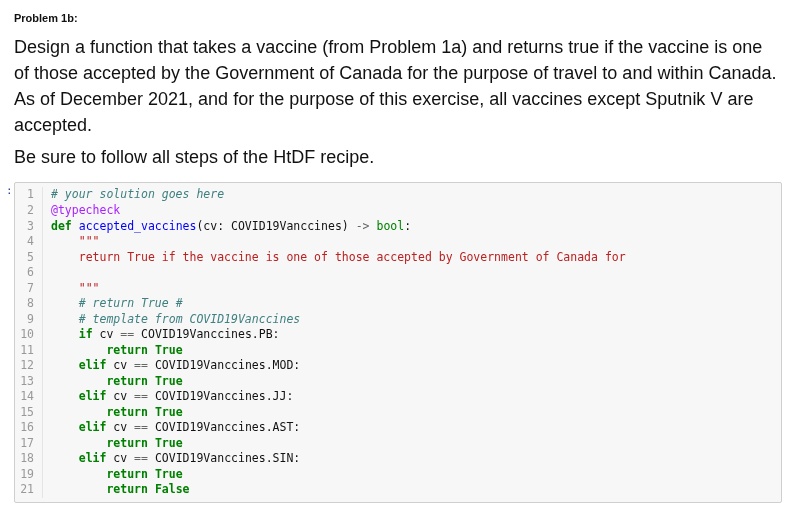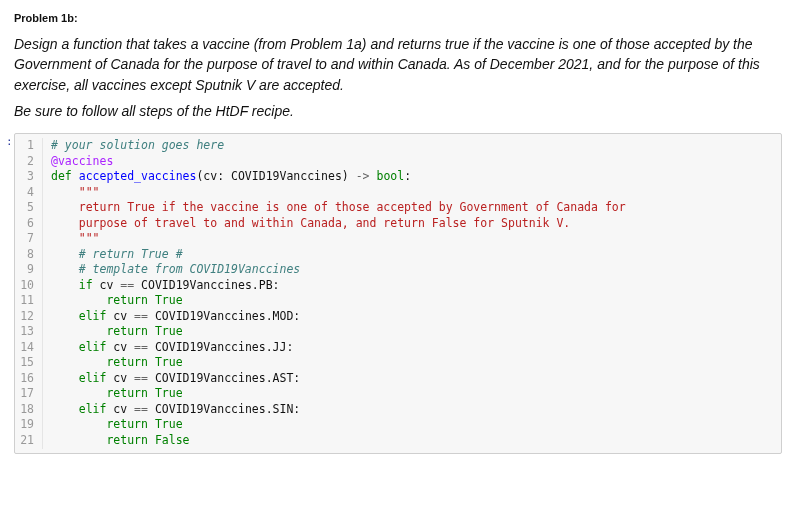--- a/index.html
+++ b/index.html
@@ -13,22 +13,21 @@
     width: 796px;
   }
   h3.title {
     margin: 0 0 10px 0;
     font-size: 11px;
     font-weight: 700;
   }
   p.desc {
     margin: 6px 0;
     line-height: 1.45;
-    font-size: 14px;
-    font-style: italic;
+    font-size: 18px;
   }
   .cell-wrap {
     margin-top: 12px;
     position: relative;
   }
   .prompt-colon {
     position: absolute;
     left: -8px;
     top: 2px;
     color: #303F9F;
@@ -56,42 +55,42 @@
     color: #999;
     border-right: 1px solid #e5e5e5;
     user-select: none;
   }
   .code {
     padding-left: 8px;
     flex: 1 1 auto;
   }
   .c-comment { color: #408080; font-style: italic; }
   .c-decor   { color: #AA22FF; }
-  .c-kw      { color: #008000; font-weight: 400; }
+  .c-kw      { color: #008000; font-weight: 700; }
   .c-def     { color: #0000FF; }
   .c-str     { color: #BA2121; }
   .c-op      { color: #666666; }
   .c-builtin { color: #008000; }
 </style>
 </head>
 <body>
 
 <h3 class="title">Problem 1b:</h3>
 <p class="desc">Design a function that takes a vaccine (from Problem 1a) and returns true if the vaccine is one of those accepted by the Government of Canada for the purpose of travel to and within Canada. As of December 2021, and for the purpose of this exercise, all vaccines except Sputnik V are accepted.</p>
 <p class="desc">Be sure to follow all steps of the HtDF recipe.</p>
 
 <div class="cell-wrap">
   <span class="prompt-colon">:</span>
   <div class="code-cell" id="code-cell">
       <div class="line"><span class="gutter">1</span><span class="code"><span class="c-comment"># your solution goes here</span></span></div>
-      <div class="line"><span class="gutter">2</span><span class="code"><span class="c-decor">@vaccines</span></span></div>
+      <div class="line"><span class="gutter">2</span><span class="code"><span class="c-decor">@typecheck</span></span></div>
       <div class="line"><span class="gutter">3</span><span class="code"><span class="c-kw">def </span><span class="c-def">accepted_vaccines</span><span>(cv: COVID19Vanccines) </span><span class="c-op">-&gt;</span><span> </span><span class="c-builtin">bool</span><span>:</span></span></div>
       <div class="line"><span class="gutter">4</span><span class="code"><span>    </span><span class="c-str">"""</span></span></div>
       <div class="line"><span class="gutter">5</span><span class="code"><span>    </span><span class="c-str">return True if the vaccine is one of those accepted by Government of Canada for</span></span></div>
-      <div class="line"><span class="gutter">6</span><span class="code"><span>    </span><span class="c-str">purpose of travel to and within Canada, and return False for Sputnik V.</span></span></div>
+      <div class="line"><span class="gutter">6</span><span class="code"><span>    </span></span></div>
       <div class="line"><span class="gutter">7</span><span class="code"><span>    </span><span class="c-str">"""</span></span></div>
       <div class="line"><span class="gutter">8</span><span class="code"><span>    </span><span class="c-comment"># return True #</span></span></div>
       <div class="line"><span class="gutter">9</span><span class="code"><span>    </span><span class="c-comment"># template from COVID19Vanccines</span></span></div>
       <div class="line"><span class="gutter">10</span><span class="code"><span>    </span><span class="c-kw">if</span><span> cv </span><span class="c-op">==</span><span> COVID19Vanccines.PB:</span></span></div>
       <div class="line"><span class="gutter">11</span><span class="code"><span>        </span><span class="c-kw">return</span><span> </span><span class="c-kw">True</span></span></div>
       <div class="line"><span class="gutter">12</span><span class="code"><span>    </span><span class="c-kw">elif</span><span> cv </span><span class="c-op">==</span><span> COVID19Vanccines.MOD:</span></span></div>
       <div class="line"><span class="gutter">13</span><span class="code"><span>        </span><span class="c-kw">return</span><span> </span><span class="c-kw">True</span></span></div>
       <div class="line"><span class="gutter">14</span><span class="code"><span>    </span><span class="c-kw">elif</span><span> cv </span><span class="c-op">==</span><span> COVID19Vanccines.JJ:</span></span></div>
       <div class="line"><span class="gutter">15</span><span class="code"><span>        </span><span class="c-kw">return</span><span> </span><span class="c-kw">True</span></span></div>
       <div class="line"><span class="gutter">16</span><span class="code"><span>    </span><span class="c-kw">elif</span><span> cv </span><span class="c-op">==</span><span> COVID19Vanccines.AST:</span></span></div>

